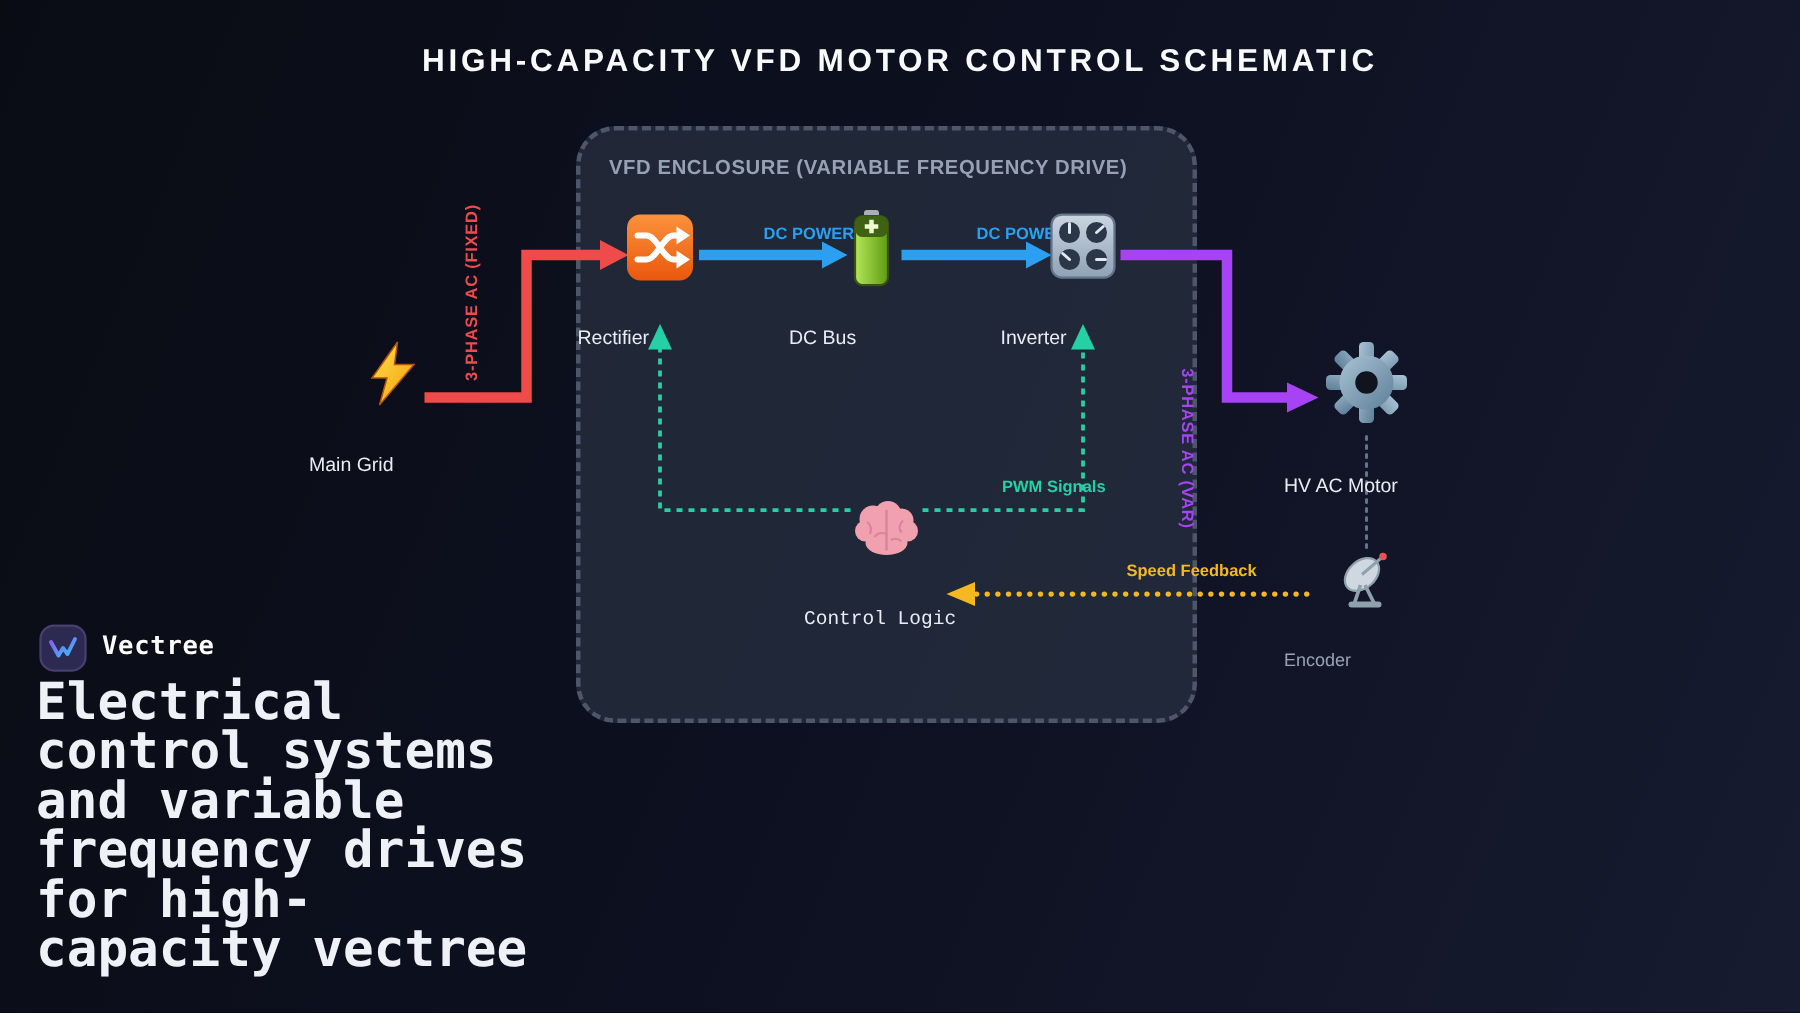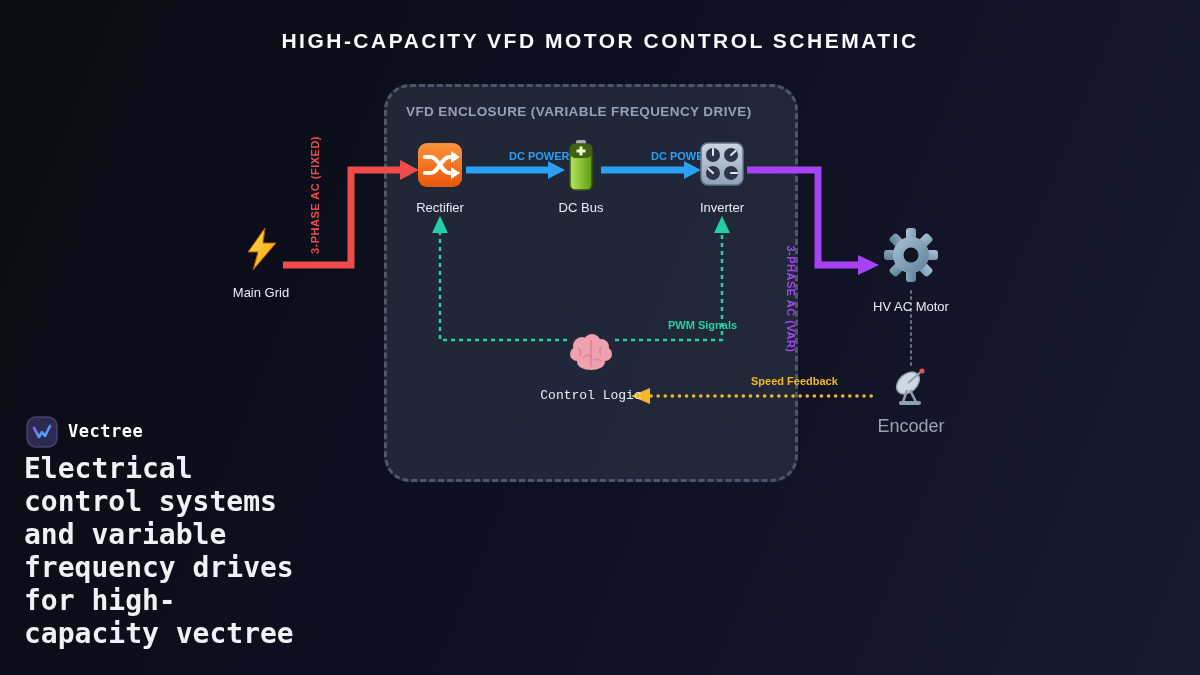--- a/index.html
+++ b/index.html
@@ -17,57 +17,57 @@
     border:3px dashed #4d5769;border-radius:26px;
     background:rgba(40,48,65,0.72);z-index:1;box-sizing:border-box;
   }
   .enclosure-label{
     position:absolute;left:19px;top:17px;color:#96a2b4;font-weight:bold;
     font-size:13.5px;letter-spacing:0.4px;white-space:nowrap;
   }
   svg.connectors{position:absolute;left:0;top:0;z-index:2;}
   .node-icon{position:absolute;z-index:4;}
   .node-label{
-    position:absolute;z-index:3;width:110px;text-align:center;
-    font-size:13px;color:#e8edf4;white-space:nowrap;
+    position:absolute;z-index:3;width:110px;text-align:left;
+    font-size:13px;color:#e8edf4;white-space:nowrap;margin-top:17px;
   }
   .edge-label{position:absolute;z-index:3;font-size:11px;font-weight:bold;white-space:nowrap;}
   .c-blue{color:#2b9ff2}.c-teal{color:#25d0a5}.c-yellow{color:#f5b821}
   .c-red{color:#ef4b4b}.c-purple{color:#a843f5}
   .vlabel{transform-origin:center;width:130px;text-align:center;letter-spacing:0.5px;}
   .vlabel.red{left:250px;top:189px;transform:rotate(-90deg);}
   .vlabel.purple{left:726px;top:293px;transform:rotate(90deg);}
   .lbl-rectifier{left:385px;top:200px;}
   .lbl-dcbus{left:526px;top:200px;}
   .lbl-inverter{left:667px;top:200px;}
   .lbl-control{left:536px;top:388px;font-family:Liberation Mono, monospace;}
   .lbl-grid{left:206px;top:285px;}
   .lbl-motor{left:856px;top:299px;}
-  .lbl-encoder{left:856px;top:416px;color:#9aa3b2;font-size:18px;}
+  .lbl-encoder{left:856px;top:416px;color:#9aa3b2;font-size:12px;}
   .lbl-dc1{left:509px;top:150px;}
   .lbl-dc2{left:651px;top:150px;}
   .lbl-pwm{left:668px;top:319px;font-weight:600;}
   .lbl-speed{left:751px;top:375px;}
   #icon-bolt{left:243px;top:227px;}
   #icon-rectifier{left:417px;top:142px;}
   #icon-battery{left:566px;top:140px;}
   #icon-inverter{left:700px;top:142px;}
   #icon-brain{left:568px;top:334px;}
   #icon-gear{left:882px;top:226px;}
   #icon-satellite{left:891px;top:368px;}
   .logo{position:absolute;left:26px;top:416px;z-index:3;}
   .brand-name{
     position:absolute;left:68px;top:421px;z-index:3;
     font-family:"DejaVu Sans Mono",monospace;font-weight:bold;font-size:17px;
     color:#ffffff;letter-spacing:0.5px;
   }
   .heading{
     position:absolute;left:24px;top:452px;z-index:3;
     font-family:"DejaVu Sans Mono",monospace;font-weight:bold;
-    font-size:28px;line-height:33px;color:#eef2f7;
+    font-size:34px;line-height:33px;color:#eef2f7;
   }
   .url{
     position:absolute;right:24px;top:624px;z-index:3;
     font-family:"DejaVu Sans Mono",monospace;font-size:14px;color:#6b7280;
   }
 </style>
 </head>
 <body>
 
 <div class="stage">

